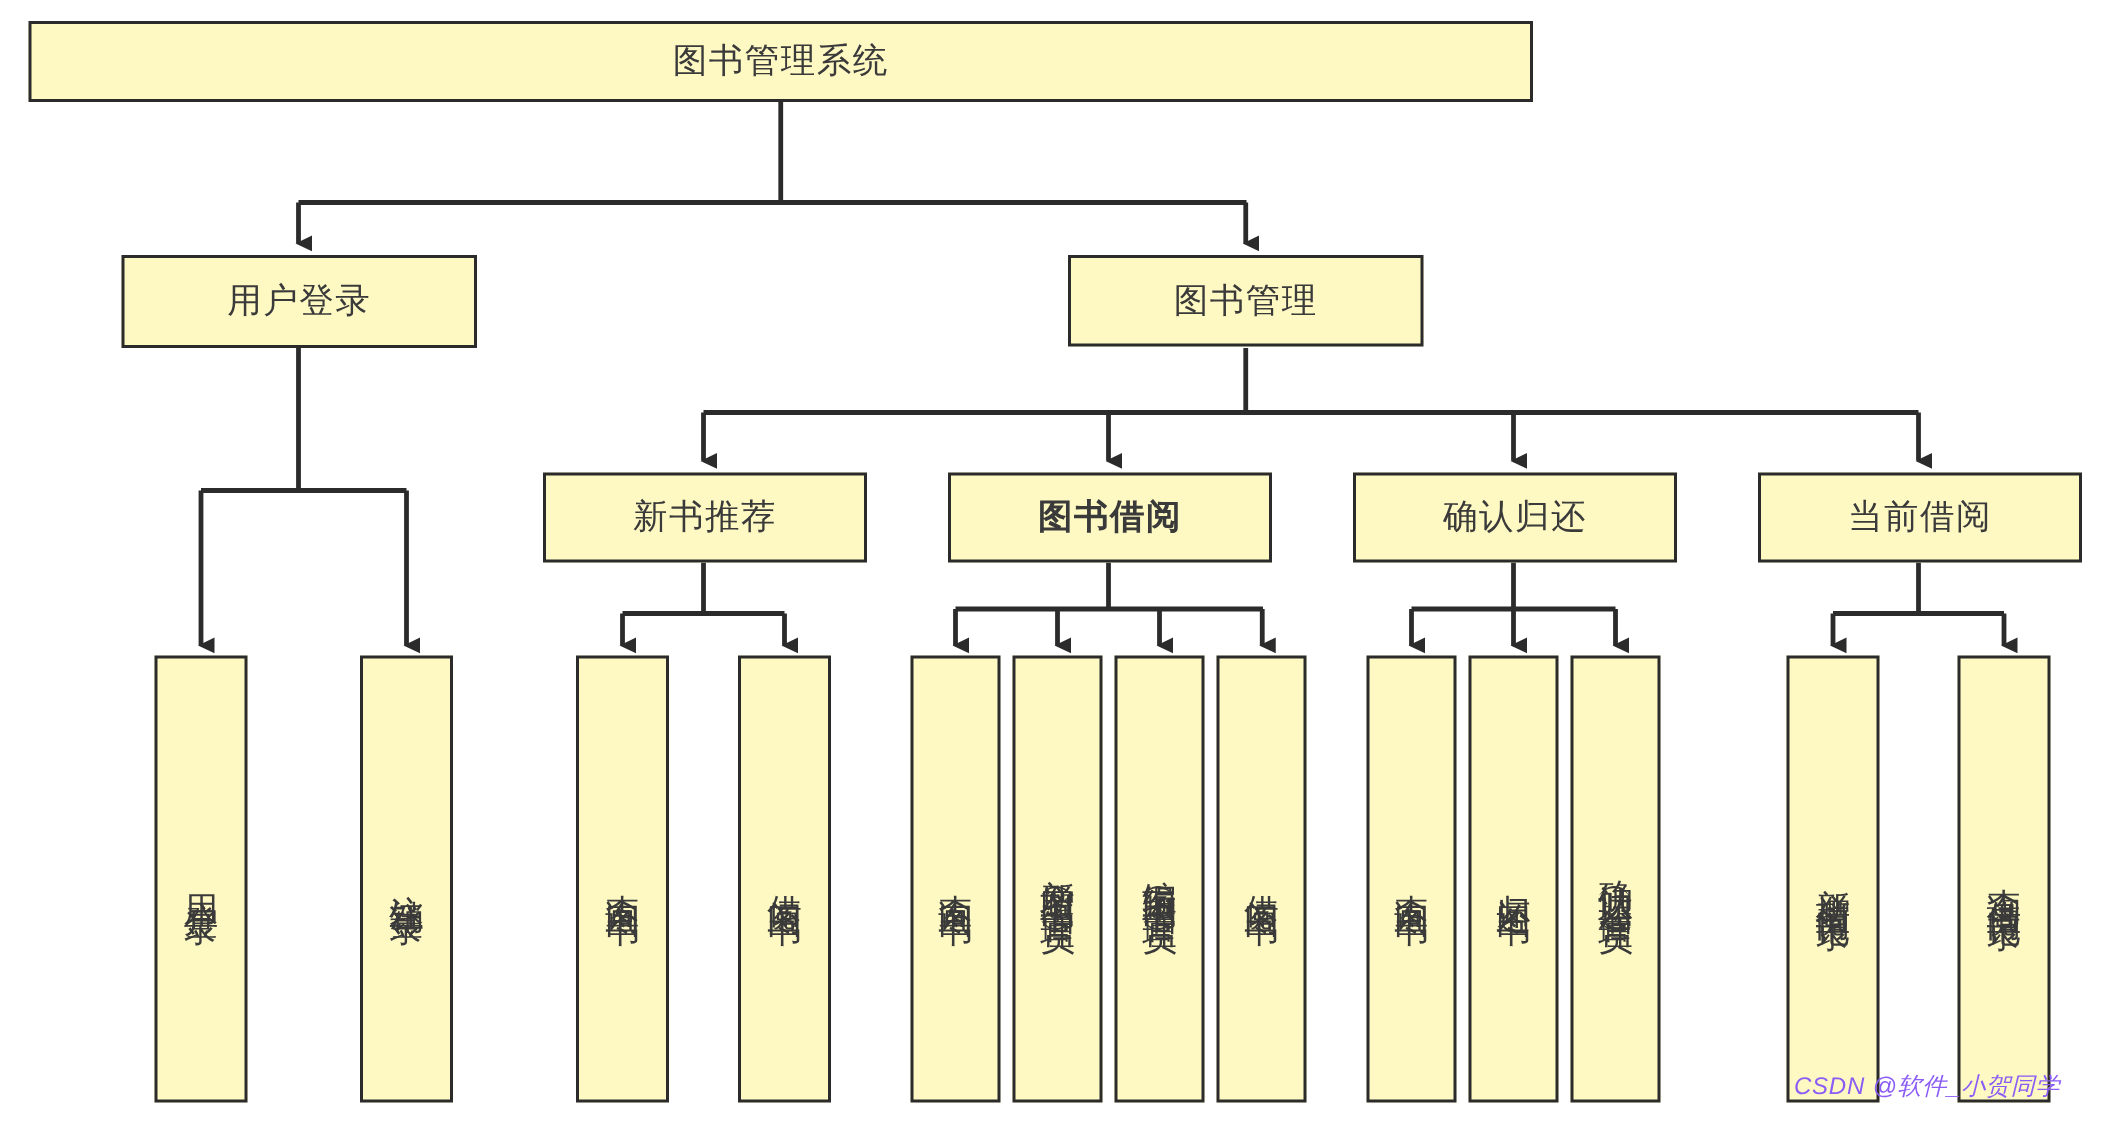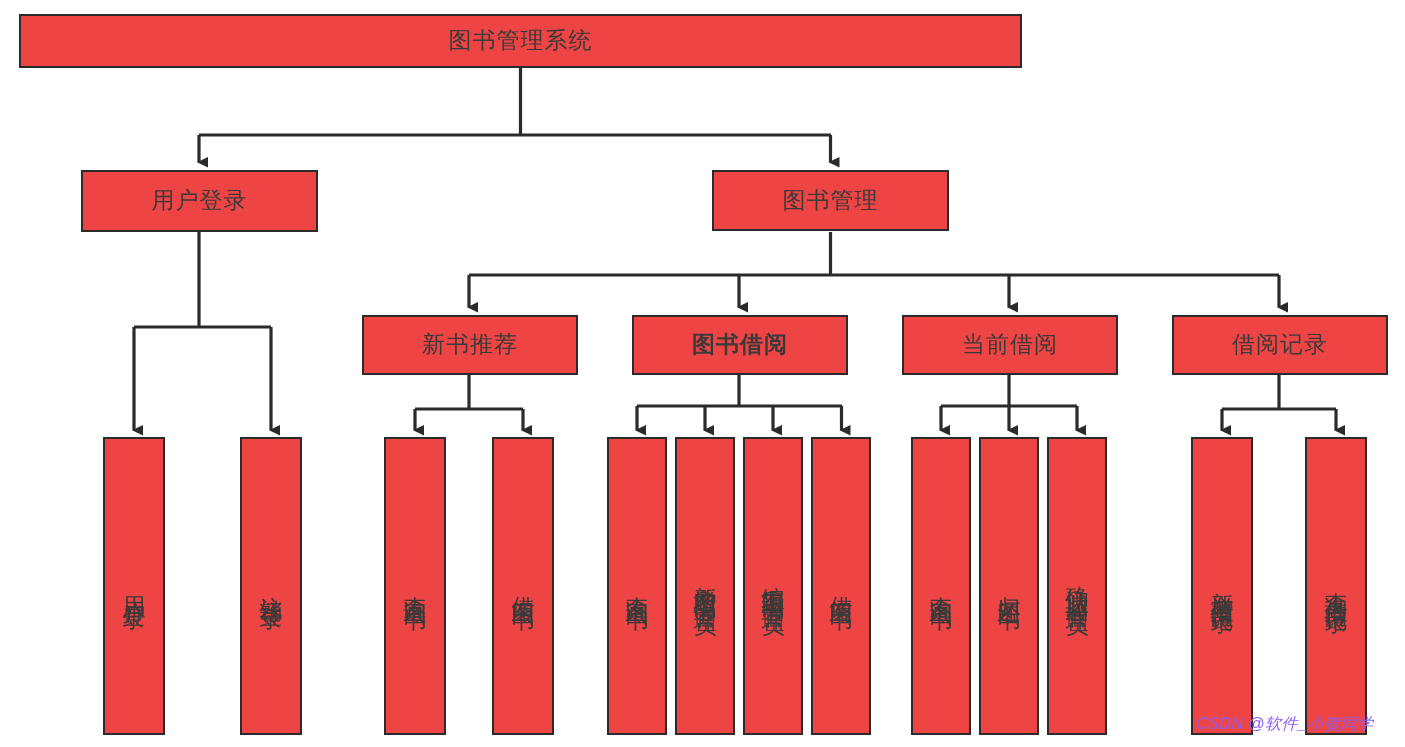--- a/index.html
+++ b/index.html
@@ -22,21 +22,21 @@
   svg.diagram-canvas {
     position: absolute;
     top: 0;
     left: 0;
     width: 1405px;
     height: 747px;
   }
   .node-box {
     position: absolute;
     box-sizing: border-box;
-    background: #ef4444;
+    background: #fef9c3;
     border: 2.5px solid #2b2b2b;
     display: flex;
     align-items: center;
     justify-content: center;
     overflow: hidden;
   }
   .node-label-h {
     font-size: 23px;
     color: #3a3a3a;
     letter-spacing: 1px;
@@ -131,24 +131,24 @@
     <span class="node-label-h">图书管理</span>
   </div>
 
   <div class="node-box" style="left:362px; top:315px; width:216px; height:60px;align-items:center;">
     <span class="node-label-h">新书推荐</span>
   </div>
   <div class="node-box" style="left:632px; top:315px; width:216px; height:60px;font-weight:bold;">
     <span class="node-label-h">图书借阅</span>
   </div>
   <div class="node-box" style="left:902px; top:315px; width:216px; height:60px;">
-    <span class="node-label-h">当前借阅</span>
+    <span class="node-label-h">确认归还</span>
   </div>
   <div class="node-box" style="left:1172px; top:315px; width:216px; height:60px;">
-    <span class="node-label-h">借阅记录</span>
+    <span class="node-label-h">当前借阅</span>
   </div>
 
   <div class="node-box" style="left:103px; top:437px; width:62px; height:298px;">
     <span class="node-label-v">用户登录</span>
   </div>
   <div class="node-box" style="left:240px; top:437px; width:62px; height:298px;">
     <span class="node-label-v">注销登录</span>
   </div>
 
   <div class="node-box" style="left:384px; top:437px; width:62px; height:298px;">

